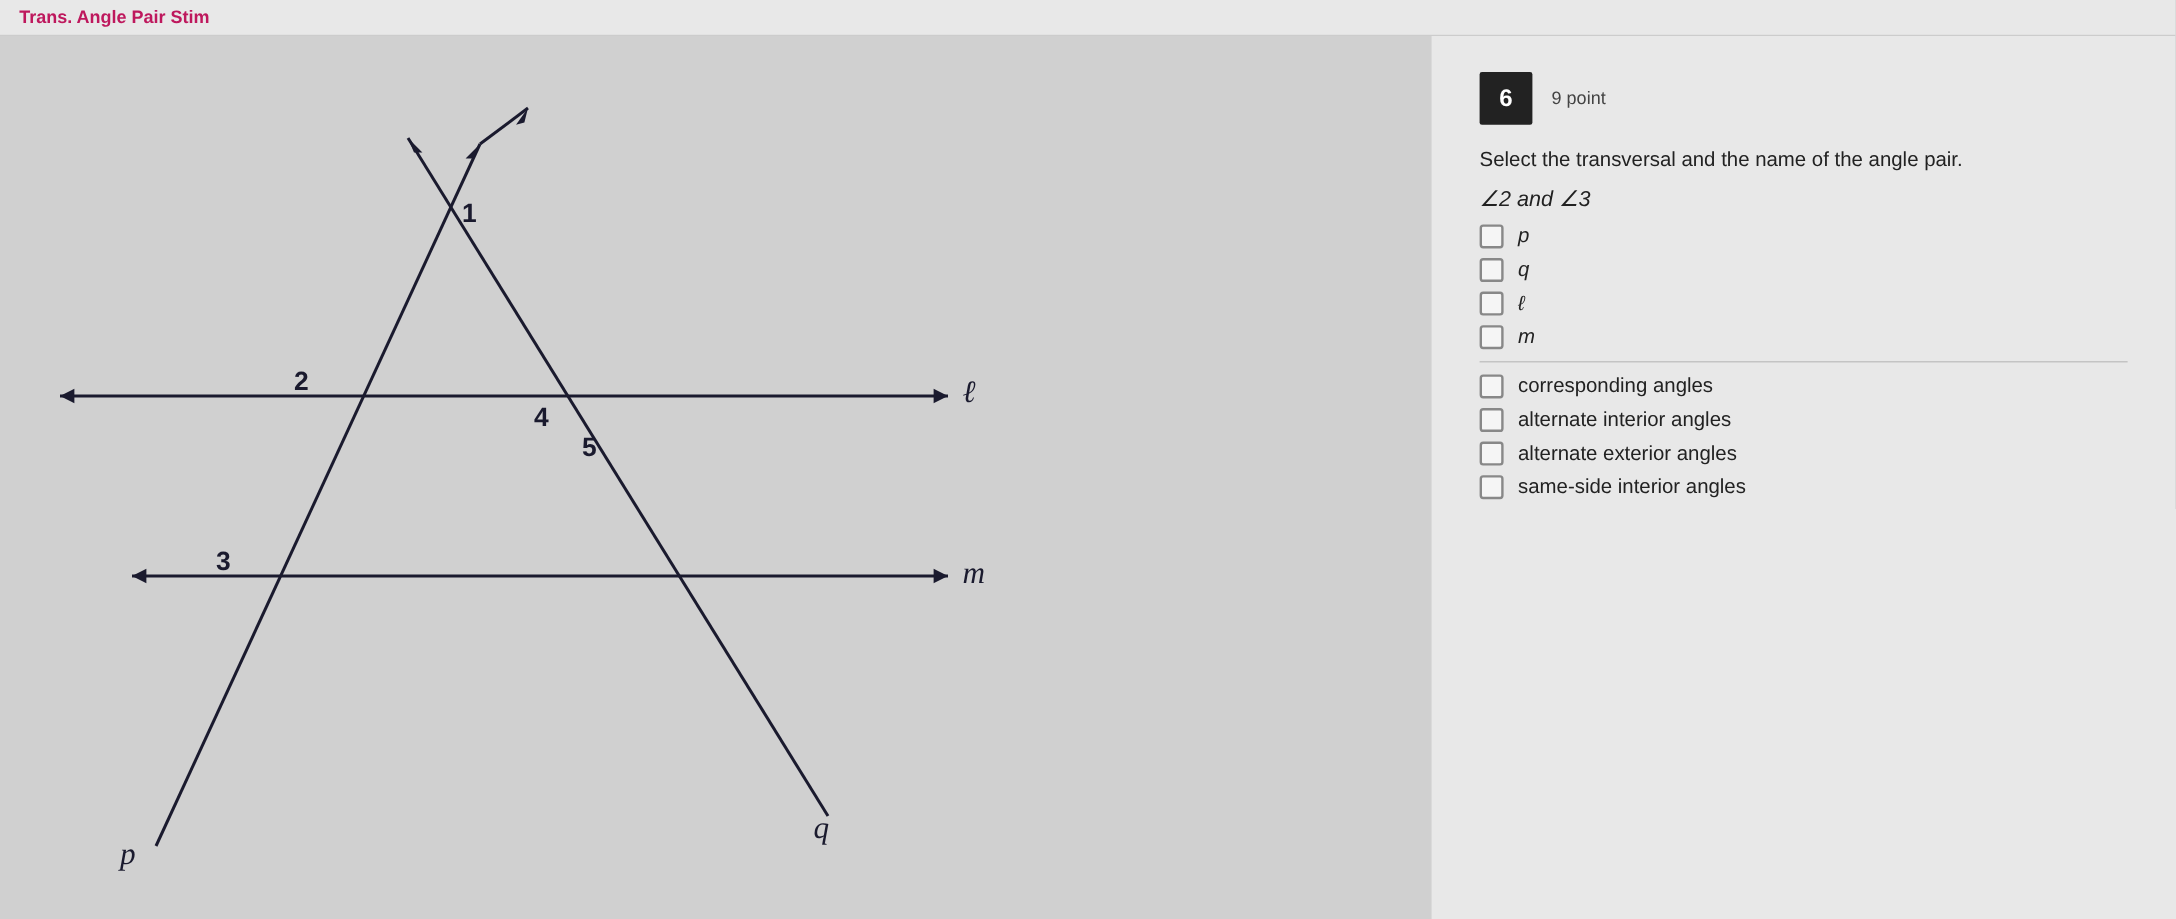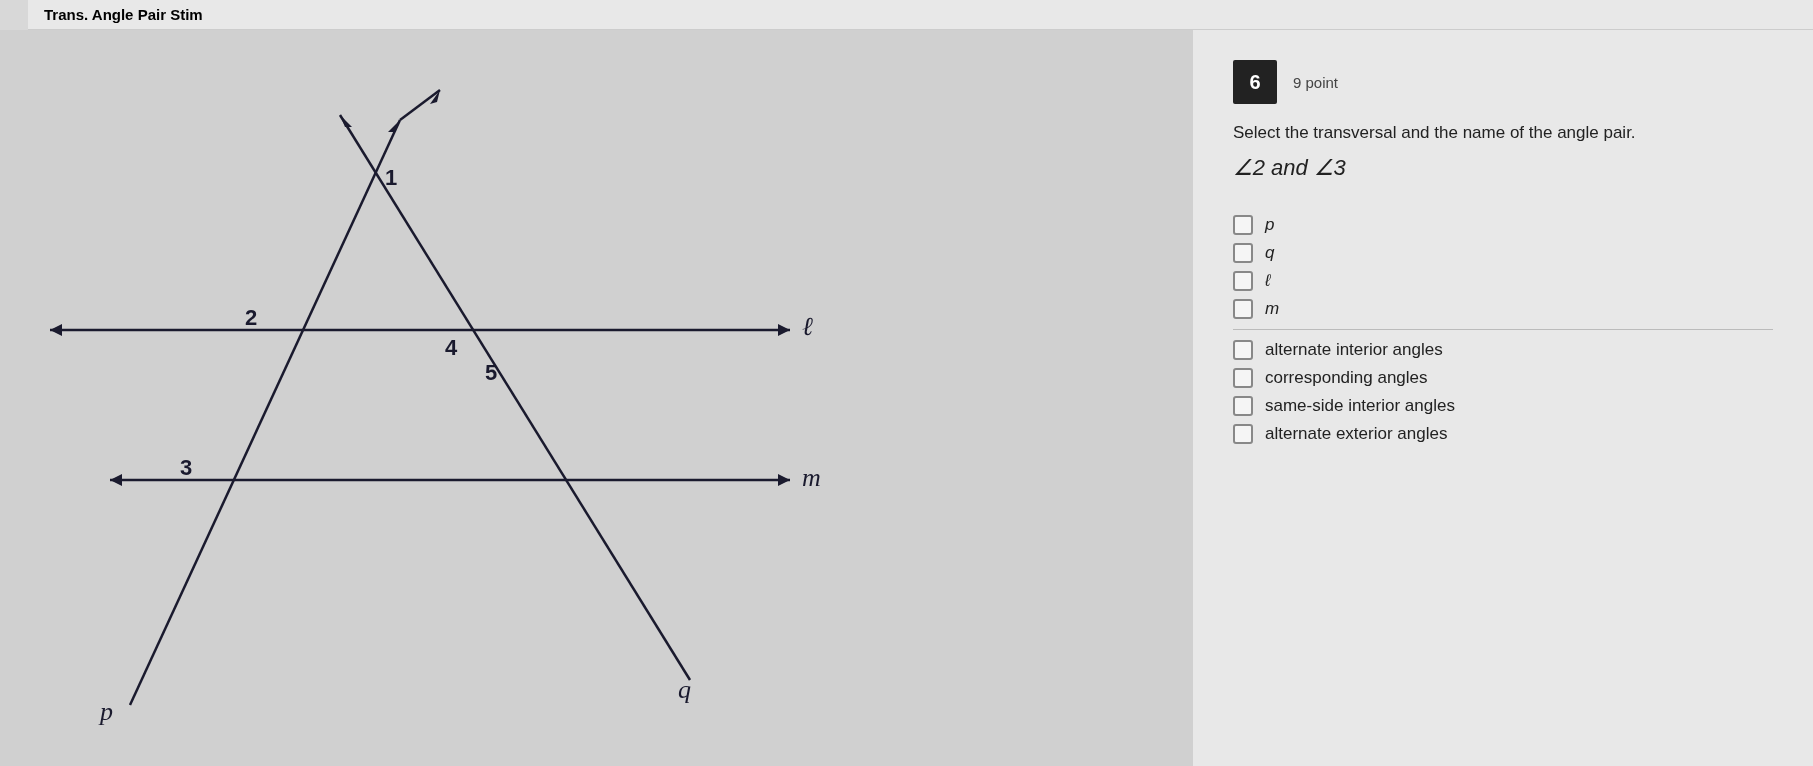--- a/index.html
+++ b/index.html
@@ -10,23 +10,22 @@
       height: 766px;
       overflow: hidden;
       display: flex;
       flex-direction: column;
     }
     .top-bar {
       background: #e8e8e8;
       padding: 6px 16px;
       font-size: 15px;
       font-weight: 600;
-      color: #000000;
+      color: #be185d;
       border-bottom: 1px solid #ccc;
-      margin-left: 28px;
     }
     .main-content {
       display: flex;
       flex: 1;
       background: #d0d0d0;
     }
     .diagram-area {
       flex: 1;
       position: relative;
       padding: 20px;
@@ -68,23 +67,23 @@
       font-size: 15px;
       color: #444;
     }
     .question-text {
       font-size: 17px;
       color: #222;
       margin-bottom: 9px;
       line-height: 1.5;
     }
     .angle-prompt {
-      font-size: 22px;
+      font-size: 18px;
       color: #222;
-      margin-bottom: 34px;
+      margin-bottom: 10px;
       font-style: italic;
     }
     .options-list {
       display: flex;
       flex-direction: column;
       gap: 8px;
     }
     .option-item {
       display: flex;
       align-items: center;
@@ -194,29 +193,29 @@
         <span class="option-label option-label-italic">m</span>
       </div>
     </div>
 
     <div class="divider"></div>
 
     <div class="options-list">
 
       <div class="option-item">
         <div class="option-checkbox"></div>
+        <span class="option-label">corresponding angles</span>
+      </div>
+      <div class="option-item">
+        <div class="option-checkbox"></div>
         <span class="option-label">alternate interior angles</span>
       </div>
       <div class="option-item">
         <div class="option-checkbox"></div>
-        <span class="option-label">corresponding angles</span>
+        <span class="option-label">alternate exterior angles</span>
       </div>
       <div class="option-item">
         <div class="option-checkbox"></div>
         <span class="option-label">same-side interior angles</span>
-      </div>
-      <div class="option-item">
-        <div class="option-checkbox"></div>
-        <span class="option-label">alternate exterior angles</span>
       </div>
     </div>
   </div>
 </div>
 
 </body></html>

